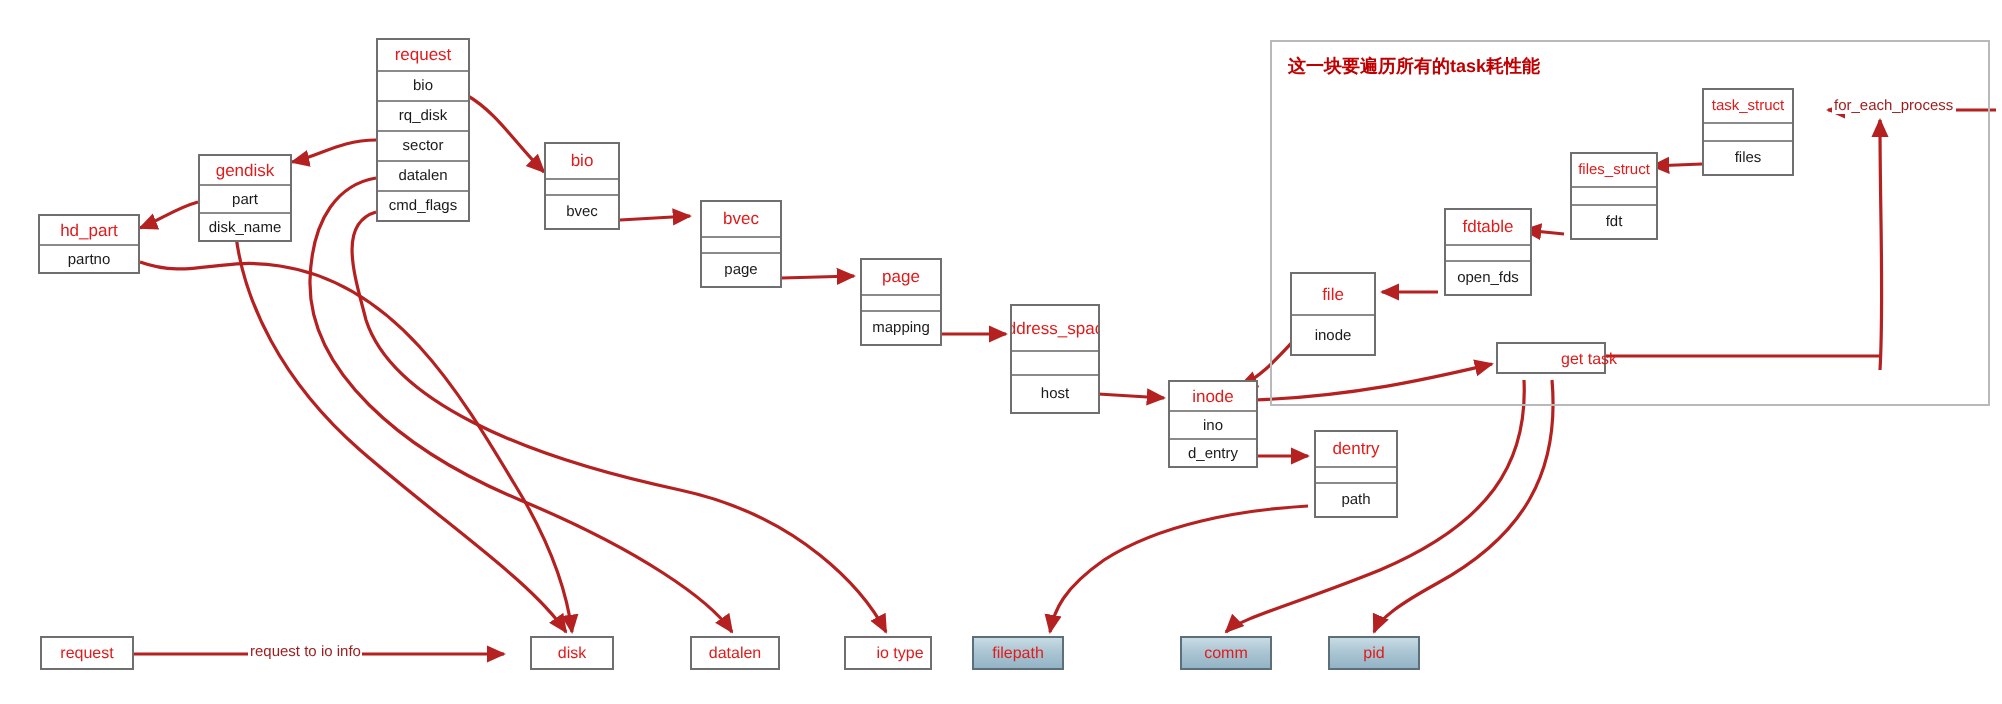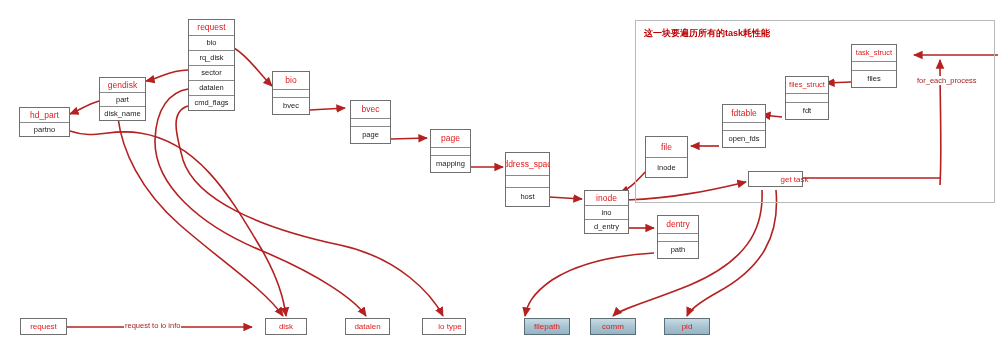--- a/index.html
+++ b/index.html
@@ -237,20 +237,20 @@
     <div class="row empty"></div>
     <div class="row">files</div>
   </div>
 
   <div class="chip" style="left:748px;top:171px;width:55px;height:16px;padding-left:38px;">get task</div>
 
   <div class="chip" style="left:20px;top:318px;width:47px;height:17px;">request</div>
   <div class="chip" style="left:265px;top:318px;width:42px;height:17px;">disk</div>
   <div class="chip" style="left:345px;top:318px;width:45px;height:17px;">datalen</div>
   <div class="chip" style="left:422px;top:318px;width:44px;height:17px;padding-left:12px;">io type</div>
-  <div class="chip filled" style="left:524px;top:318px;width:46px;height:17px;">filepath</div>
+  <div class="chip filled" style="left:486px;top:318px;width:46px;height:17px;">filepath</div>
   <div class="chip filled" style="left:590px;top:318px;width:46px;height:17px;">comm</div>
   <div class="chip filled" style="left:664px;top:318px;width:46px;height:17px;text-align:right;">pid</div>
 
   <div class="edge-label" style="left:124px;top:321px;">request to io info</div>
-  <div class="edge-label" style="left:916px;top:48px;margin-top:28px;">for_each_process</div>
+  <div class="edge-label" style="left:916px;top:48px;">for_each_process</div>
 
 </div>
 
 </body></html>

